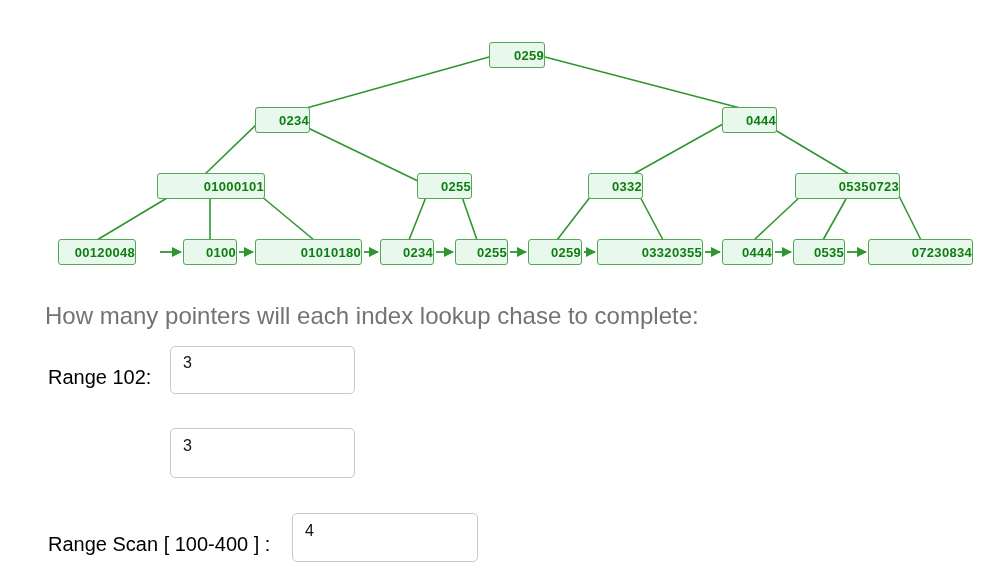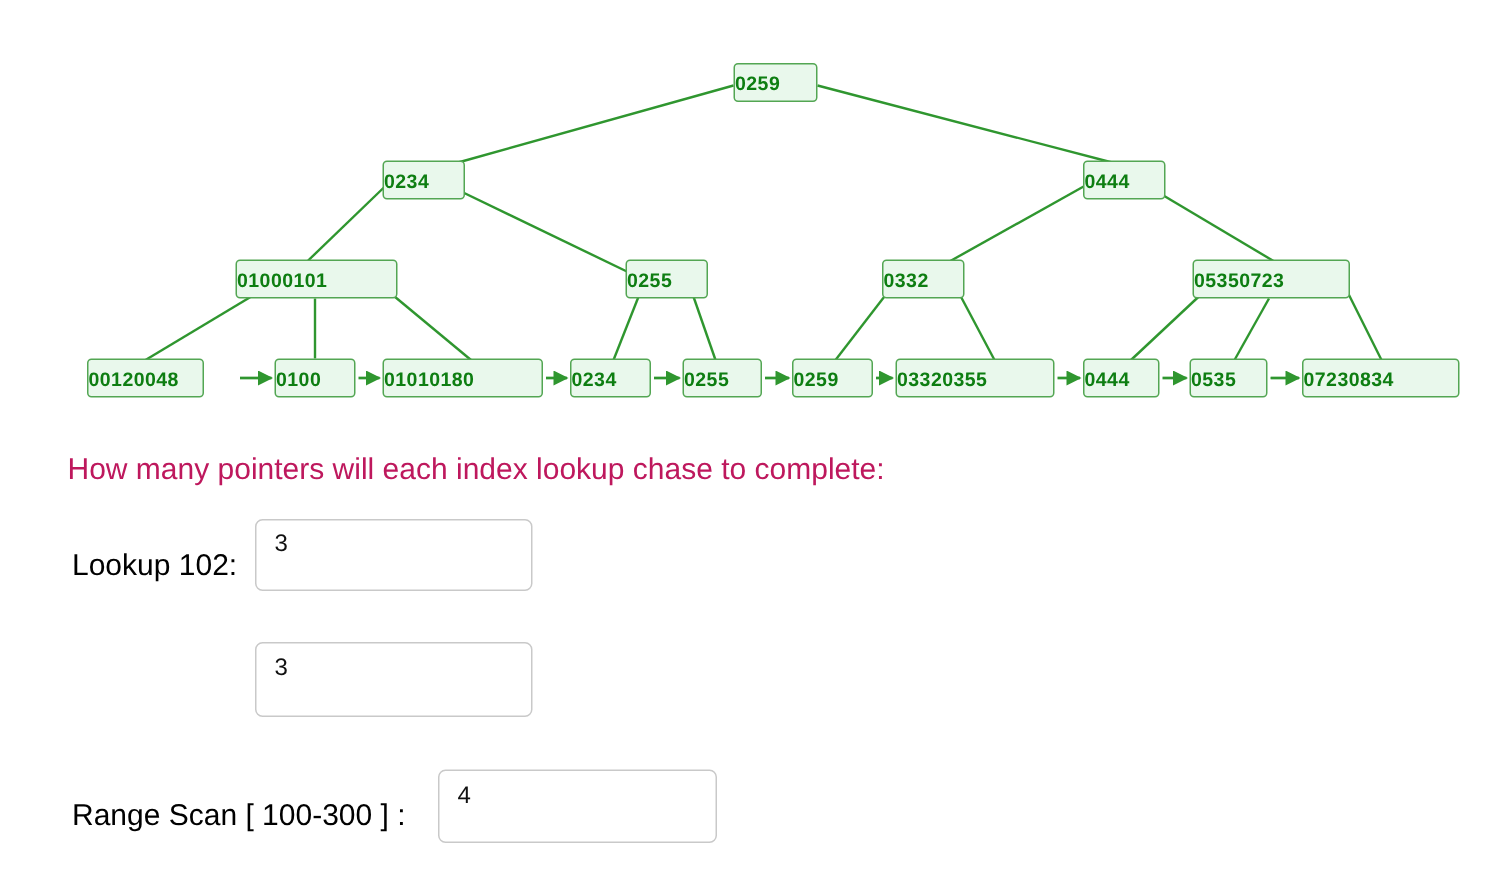--- a/index.html
+++ b/index.html
@@ -13,33 +13,33 @@
   .edges{position:absolute;left:0;top:0;width:1006px;height:588px;}
   .node{
     position:absolute;
     box-sizing:border-box;
     height:26px;
     background:#e9f8ec;
     border:1.5px solid #53a653;
     border-radius:3px;
     display:flex;
     align-items:center;
-    justify-content:flex-start;
+    justify-content:flex-end;
     color:#0e7e12;
     font-weight:bold;
     font-size:13px;
     letter-spacing:0.3px;
     z-index:2;
   }
   .node span{white-space:nowrap;}
   .question{
     position:absolute;
     left:45px;top:302px;
-    font-size:20px;
-    color:#be185d;
+    font-size:24px;
+    color:#737373;
     white-space:nowrap;
   }
   .flabel{
     position:absolute;
     font-size:20px;
     color:#000000;
     white-space:nowrap;
   }
   .answer{
     position:absolute;
@@ -152,21 +152,21 @@
   <div class="node" style="left:793px;top:239px;width:52px">
     <span>0535</span>
   </div>
   <div class="node" style="left:868px;top:239px;width:105px">
     <span>0723</span>
     <span>0834</span>
   </div>
 
   <div class="question">How many pointers will each index lookup chase to complete:</div>
 
-  <div class="flabel" style="left:48px;top:366px">Lookup 102:</div>
+  <div class="flabel" style="left:48px;top:366px">Range 102:</div>
   <input class="answer" style="left: 170px; top: 346px; width: 185px; height: 48px;" value="3">
 
   <input class="answer" style="left: 170px; top: 428px; width: 185px; height: 50px;" value="3">
 
-  <div class="flabel" style="left:48px;top:533px">Range Scan [ 100-300 ] :</div>
+  <div class="flabel" style="left:48px;top:533px">Range Scan [ 100-400 ] :</div>
   <input class="answer" style="left: 292px; top: 513px; width: 186px; height: 49px;" value="4">
 
 </div>
 
 </body></html>

